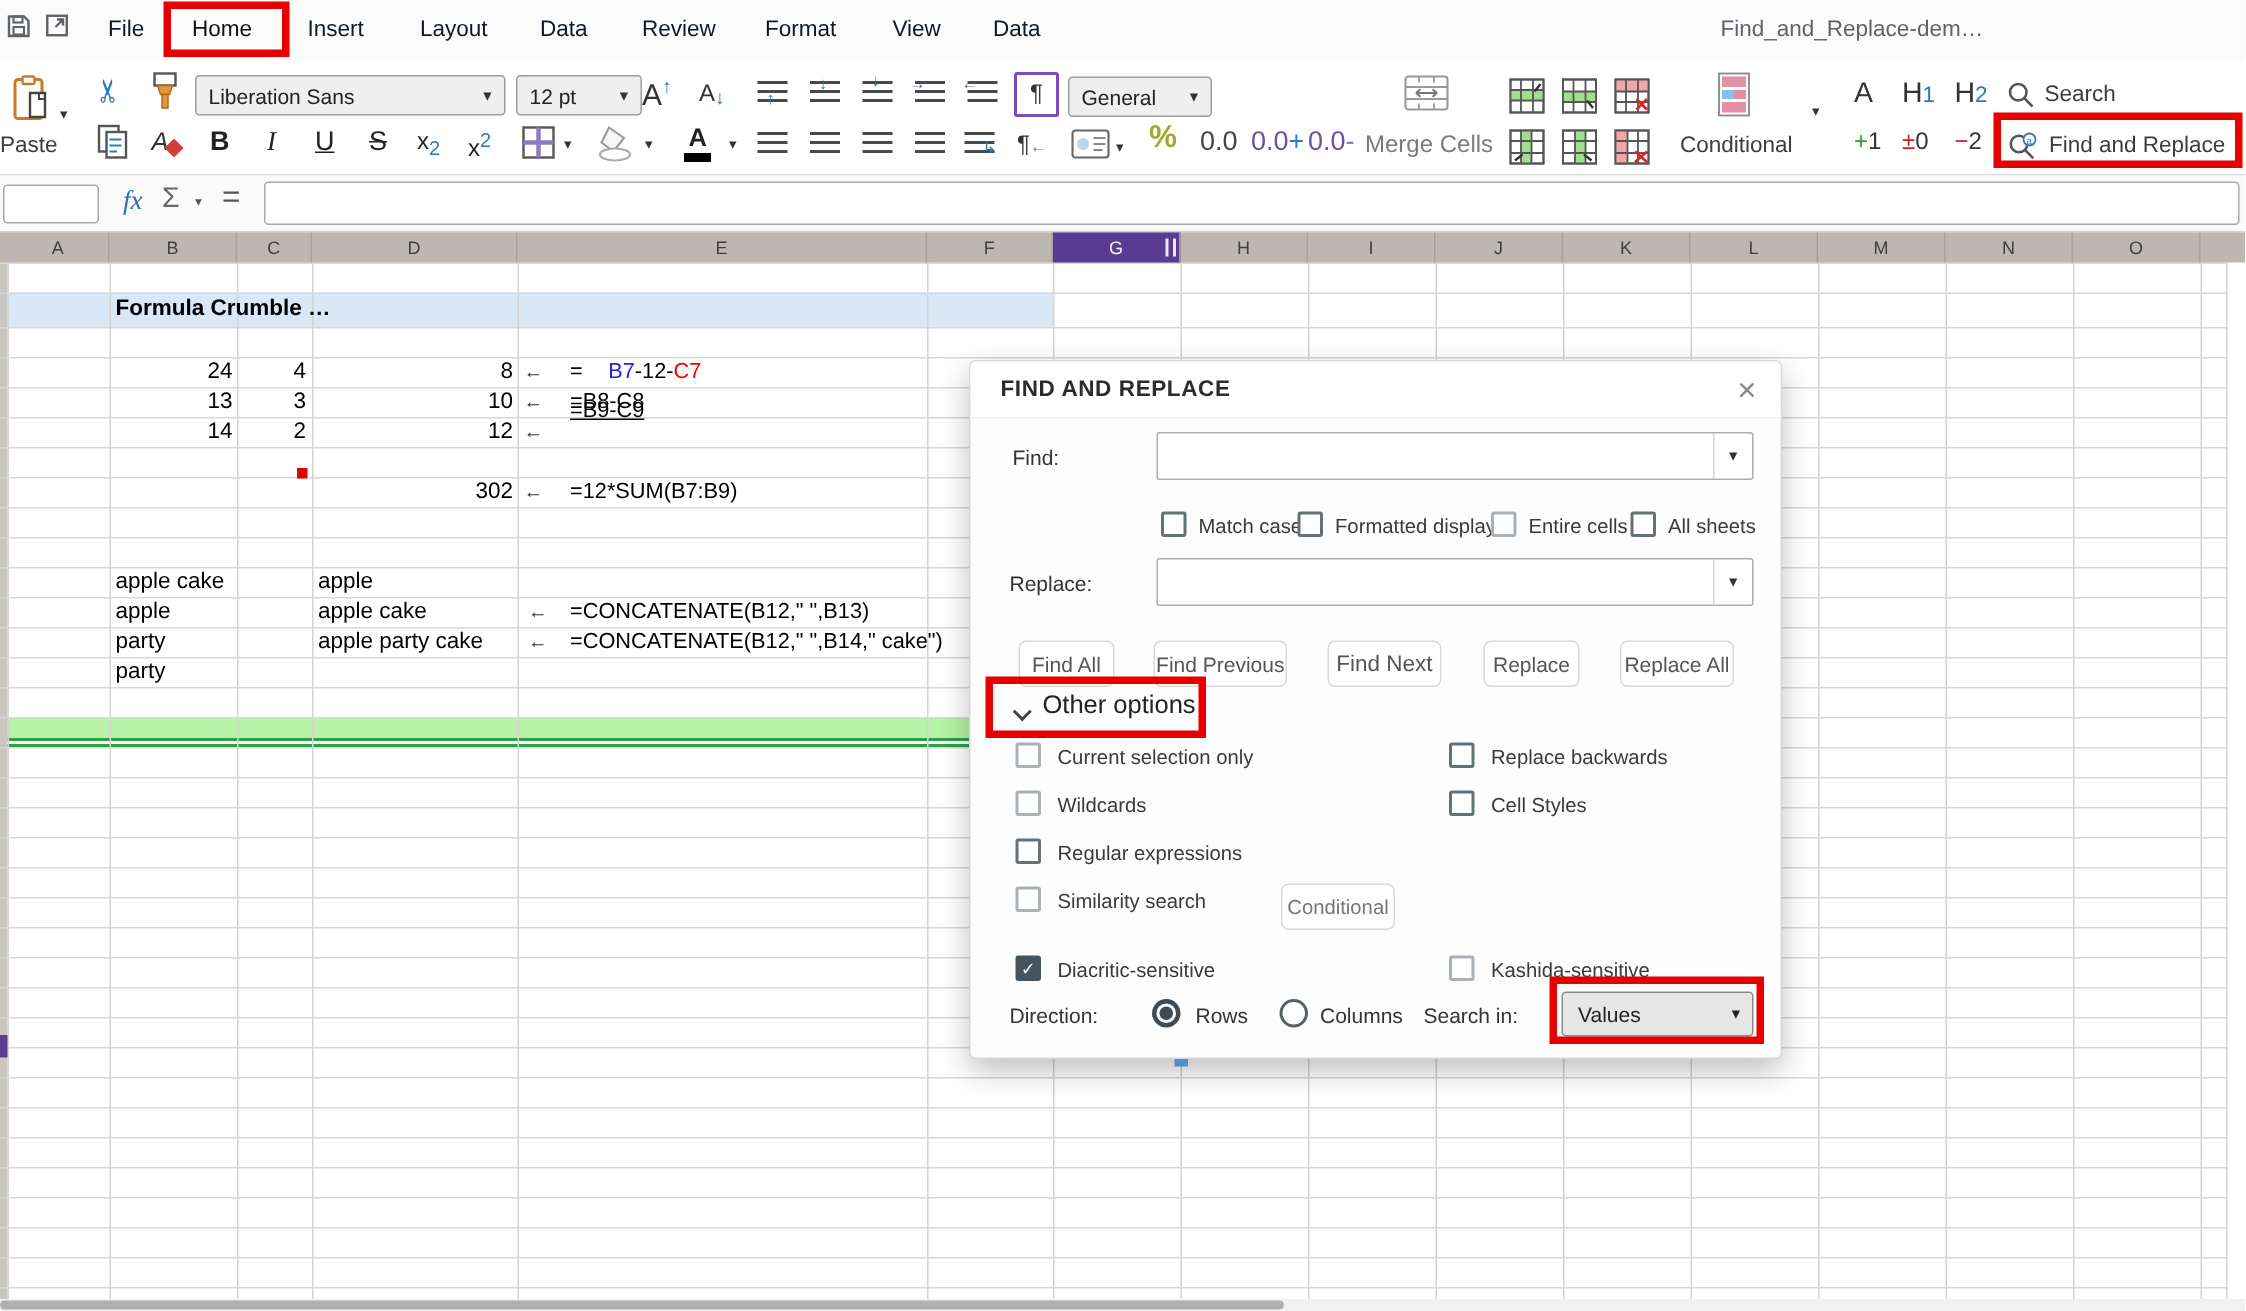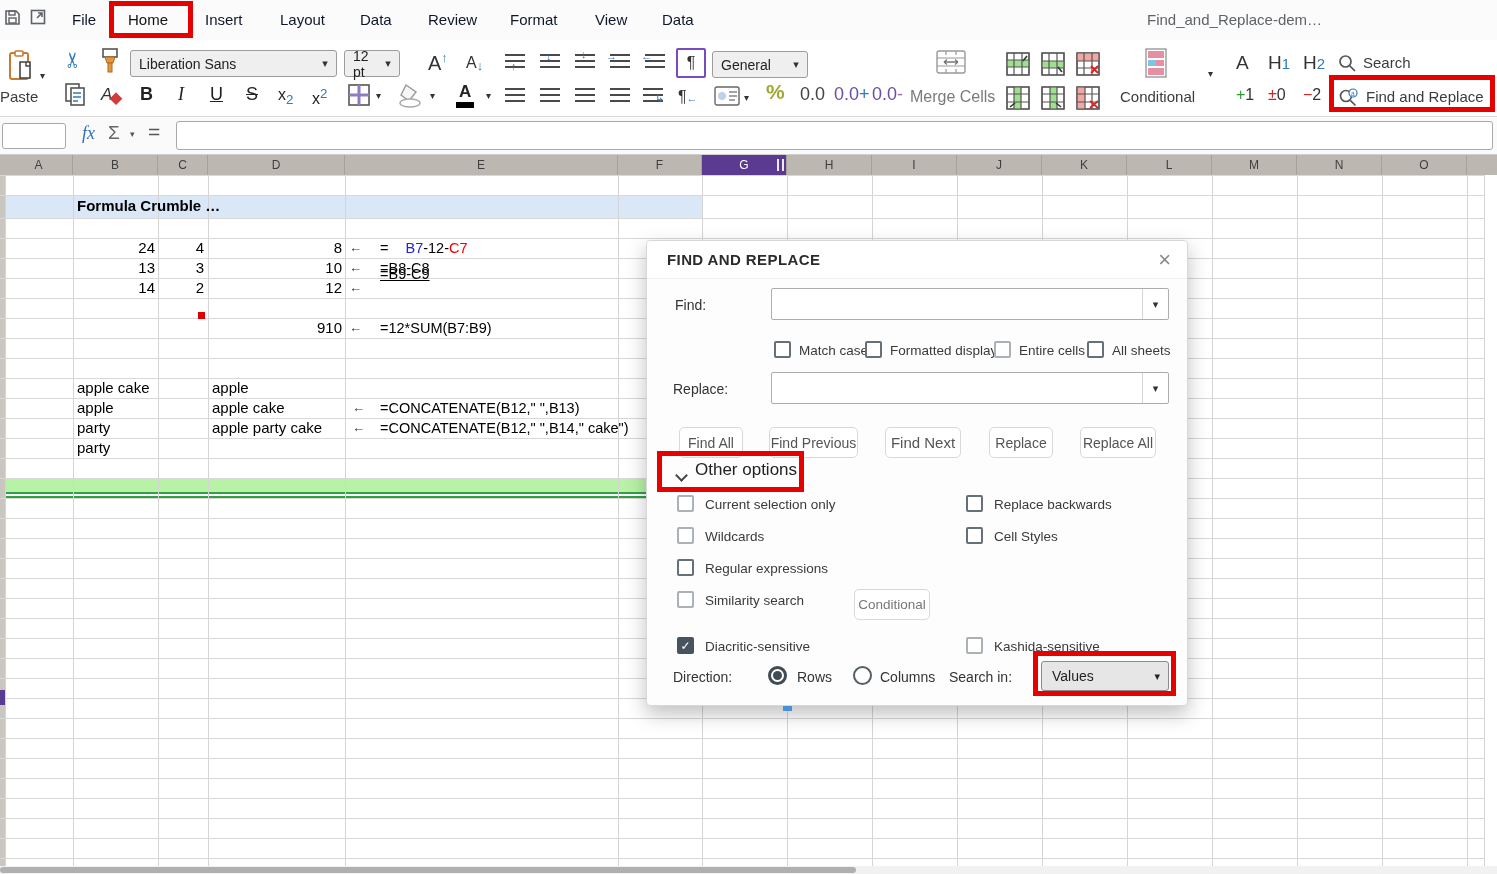--- a/index.html
+++ b/index.html
@@ -130,21 +130,21 @@
       <svg width="24" height="24" viewBox="0 0 24 24">
           <text x="1" y="18" font-size="17" font-style="italic" fill="#333">A</text>
           <rect x="12" y="12" width="9" height="9" transform="rotate(45 16 16)" fill="#d23b3b"></rect>
         </svg>
     </span>
 
     <div class="combo" style="left:130px;top:10px;width:207px;">
       <span class="cv">Liberation Sans</span>
       <span class="ca">▾</span>
     </div>
-    <div class="combo" style="left:344px;top:10px;width:56px;">
+    <div class="combo" style="left:344px;top:10px;width:84px;">
       <span class="cv">12 pt</span>
       <span class="ca">▾</span>
     </div>
     <span class="tb" style="left:428px;top:10px;font-size:20px;color:#333;">A<span style="font-size:13px;color:#2f79c2;vertical-align:8px;">↑</span></span>
     <span class="tb" style="left:466px;top:14px;font-size:16px;color:#333;">A<span style="font-size:13px;color:#2f79c2;vertical-align:-2px;">↓</span></span>
 
     <span class="tb tbx" style="left:140px;top:44px;font-weight:bold;font-size:18px;">B</span>
     <span class="tb tbx" style="left:178px;top:44px;font-style:italic;font-size:18px;font-family:'Liberation Serif',serif;">I</span>
     <span class="tb tbx" style="left:210px;top:44px;text-decoration:underline;font-size:18px;">U</span>
     <span class="tb tbx" style="left:246px;top:44px;text-decoration:line-through;font-size:18px;">S</span>
@@ -398,21 +398,21 @@
   <div class="cell formula" style="left:380px;top:258px;z-index:3;">=B8-C8</div>
 
   <div class="cell rnum" style="left:75px;top:278px;width:80px;z-index:3;">14</div>
   <div class="cell rnum" style="left:158px;top:278px;width:46px;z-index:3;">2</div>
   <div class="cell rnum" style="left:210px;top:278px;width:132px;z-index:3;">12</div>
   <div class="cell arrowc" style="left:349px;top:278px;z-index:3;">←</div>
   <div class="cell formula" style="left:380px;top:264px;z-index:3;text-decoration:underline;">=B9-C9</div>
 
   <div style="position:absolute;left:198px;top:312px;width:7px;height:7px;background:#e00000;z-index:3;"></div>
 
-  <div class="cell rnum" style="left:210px;top:318px;width:132px;z-index:3;">910</div>
+  <div class="cell rnum" style="left:210px;top:318px;width:132px;z-index:3;">302</div>
   <div class="cell arrowc" style="left:349px;top:318px;z-index:3;">←</div>
   <div class="cell formula" style="left:380px;top:318px;z-index:3;">=12*SUM(B7:B9)</div>
 
   <div class="cell" style="left:77px;top:378px;z-index:3;">apple cake</div>
   <div class="cell" style="left:212px;top:378px;z-index:3;">apple</div>
 
   <div class="cell" style="left:77px;top:398px;z-index:3;">apple</div>
   <div class="cell" style="left:212px;top:398px;z-index:3;">apple cake</div>
   <div class="cell arrowc" style="left:352px;top:398px;z-index:3;">←</div>
   <div class="cell formula" style="left:380px;top:398px;z-index:3;">=CONCATENATE(B12," ",B13)</div>

